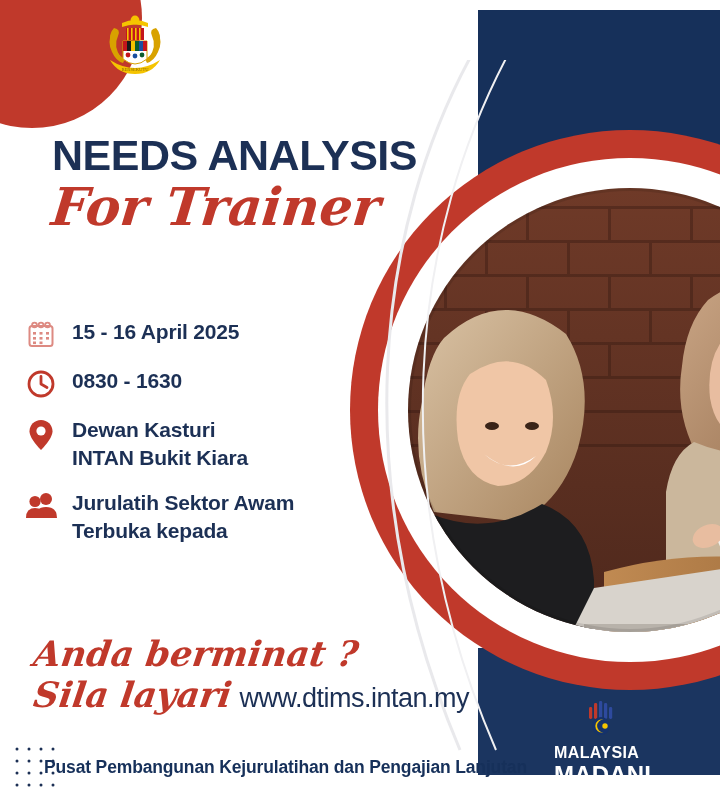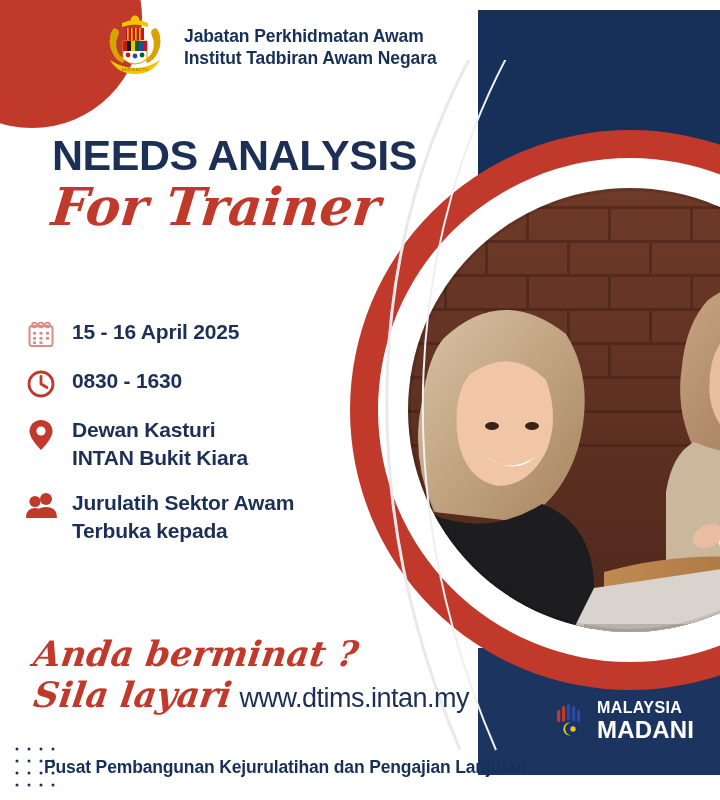--- a/index.html
+++ b/index.html
@@ -66,21 +66,21 @@
     transform-origin:left center;line-height:1.05;
   }
   .cta-line2{display:flex;align-items:baseline;gap:8px;margin-top:4px;}
   .cta-s2{
     color:#c0392b;font-size:35px;font-family:"DejaVu Serif",serif;
     font-style:italic;font-weight:bold;transform:skewX(-8deg);
     transform-origin:left center;line-height:1.05;
   }
   .cta-url{color:#1c3055;font-weight:normal;font-size:27px;letter-spacing:-0.5px;}
   
-  .madani{position:absolute;left:554px;top:700px;display:flex;align-items:center;gap:9px;}
+  .madani{position:absolute;left:554px;top:700px;display:flex;align-items:center;gap:9px;flex-direction:column;}
   .madani-mark{width:34px;height:36px;}
   .madani-txt{color:#ffffff;font-weight:bold;line-height:1.0;}
   .madani-txt .l1{font-size:16px;letter-spacing:0.4px;}
   .madani-txt .l2{font-size:24px;letter-spacing:0.2px;margin-top:2px;}
   
   .dots{position:absolute;left:14px;top:746px;width:44px;height:50px;}
   .footer-txt{
     position:absolute;left:44px;top:757px;color:#16305a;font-weight:bold;
     font-size:17.5px;letter-spacing:-0.15px;
   }
@@ -231,24 +231,20 @@
         <rect x="35" y="27" width="4" height="10" fill="#0a5c2e"></rect>
         <rect x="39" y="27" width="4" height="10" fill="#1a4fa0"></rect>
         <rect x="43" y="27" width="4" height="10" fill="#c4161c"></rect>
         <circle cx="28" cy="41" r="2.4" fill="#c4161c"></circle>
         <circle cx="35" cy="42" r="2.4" fill="#1a4fa0"></circle>
         <circle cx="42" cy="41" r="2.4" fill="#0a5c2e"></circle>
         <path d="M10 46 q25 16 50 0 q-8 14 -25 14 q-17 0 -25 -14 z" fill="#f5c400"></path>
         <text x="35" y="57" font-size="4.6" text-anchor="middle" fill="#8a6a00" font-family="Liberation Serif, serif">BERSEKUTU</text>
       </svg>
     </div>
-    <div class="org-lines">
-      <div>Jabatan Perkhidmatan Awam</div>
-      <div>Institut Tadbiran Awam Negara</div>
-    </div>
   </div>
 
   <div class="title-block">
     <div class="t-main">NEEDS ANALYSIS</div>
     <div class="t-script">For Trainer</div>
   </div>
 
   <div class="info">
 
     <div class="row">

